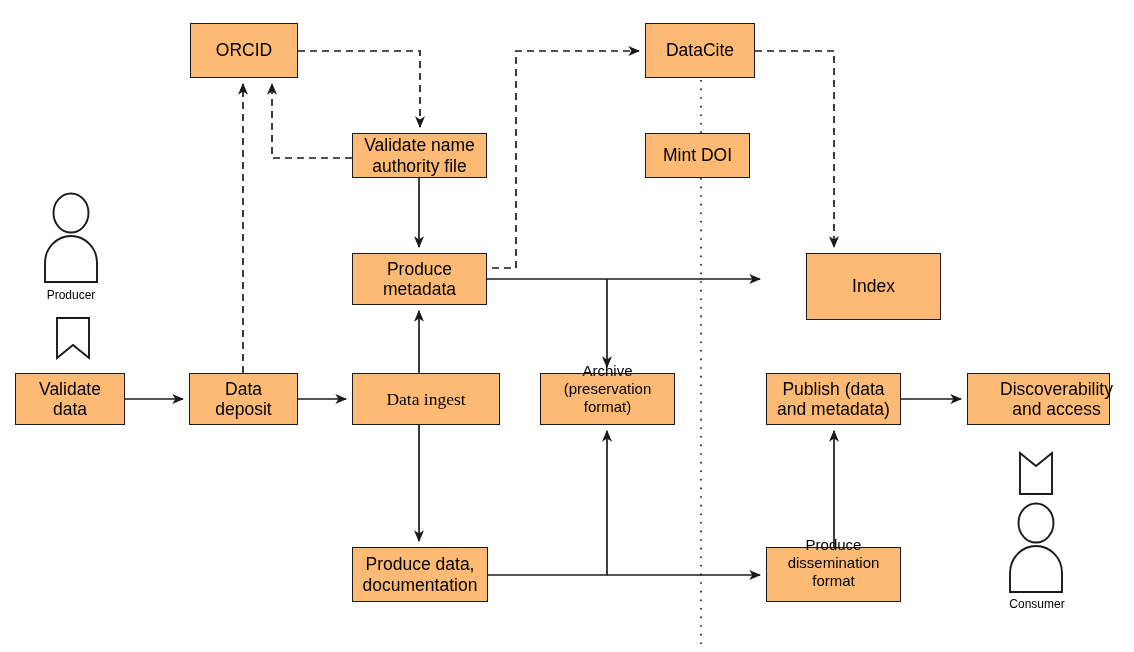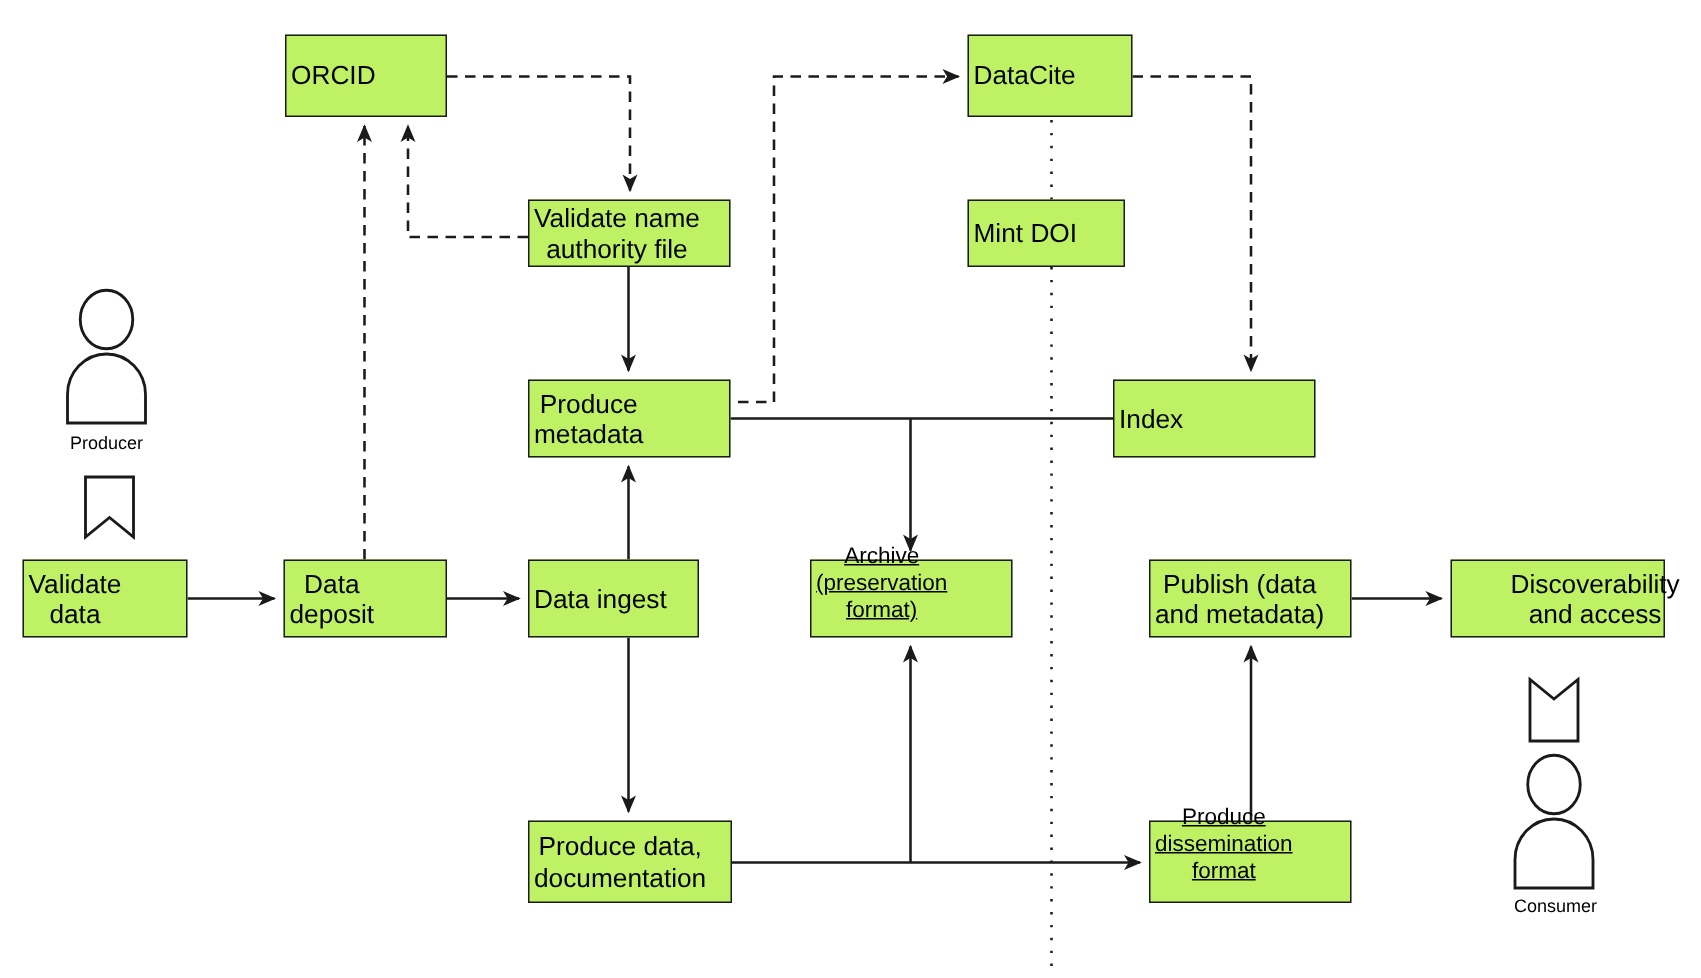--- a/index.html
+++ b/index.html
@@ -24,40 +24,39 @@
     left: 0;
     top: 0;
     width: 1134px;
     height: 652px;
     pointer-events: none;
   }
   .node {
     position: absolute;
     box-sizing: border-box;
     border: 1.6px solid #1a1a1a;
-    background: #bef264;
+    background: #fdba74;
     display: flex;
     align-items: center;
-    justify-content: flex-start;
+    justify-content: center;
     text-align: center;
     line-height: 1.16;
     font-size: 17.5px;
     color: #000000;
     z-index: 3;
   }
   .node .label {
     display: block;
     white-space: pre-line;
     padding: 0 3px;
   }
   
   .node.overflow-top {
     align-items: flex-start;
     overflow: visible;
-    text-decoration: underline;
   }
   .node.overflow-top .label {
     position: relative;
     top: -11px;
     font-size: 15.5px;
     line-height: 1.2;
   }
   .node.overflow-top.small3 .label {
     top: -12px;
     font-size: 15px;
@@ -167,35 +166,35 @@
 
   <div class="node" style="left:645px; top:133px; width:105px; height:45px;">
     <span class="label">Mint DOI</span>
   </div>
 
   <div class="node" style="left:352px; top:253px; width:135px; height:52px;">
     <span class="label">Produce
 metadata</span>
   </div>
 
-  <div class="node" style="left:742px; top:253px; width:135px; height:52px;">
+  <div class="node" style="left:806px; top:253px; width:135px; height:67px;">
     <span class="label">Index</span>
   </div>
 
   <div class="node" style="left:15px; top:373px; width:110px; height:52px;">
     <span class="label">Validate
 data</span>
   </div>
 
   <div class="node" style="left:189px; top:373px; width:109px; height:52px;">
     <span class="label">Data
 deposit</span>
   </div>
 
-  <div class="node" style="left:352px; top:373px; width:114px; height:52px;">
+  <div class="node" style="left:352px; top:373px; width:148px; height:52px;font-family:Liberation Serif, serif;">
     <span class="label">Data ingest</span>
   </div>
 
   <div class="node overflow-top small3" style="left:540px; top:373px; width:135px; height:52px;">
     <span class="label">Archive
 (preservation
 format)</span>
   </div>
 
   <div class="node" style="left:766px; top:373px; width:135px; height:52px;">

